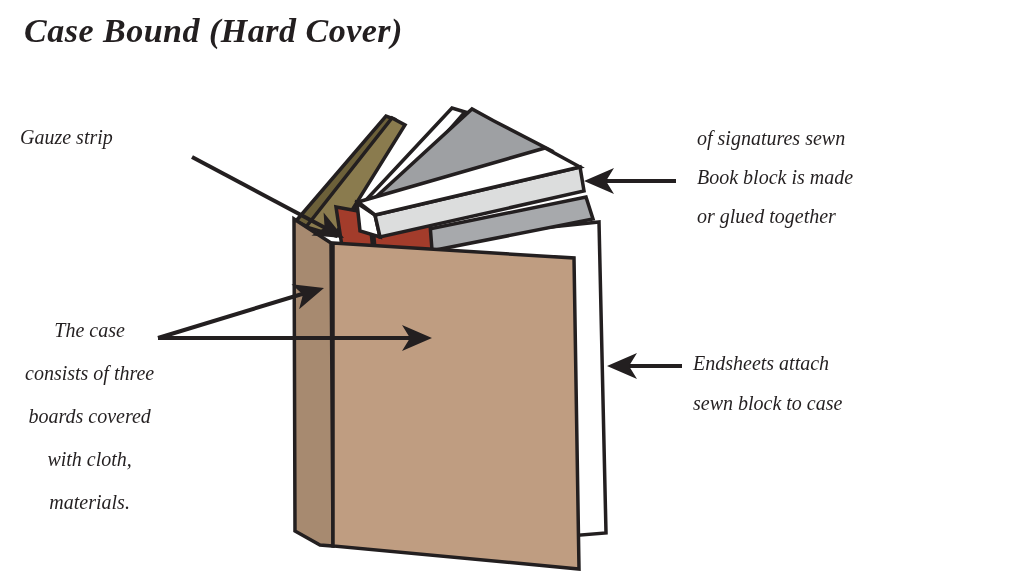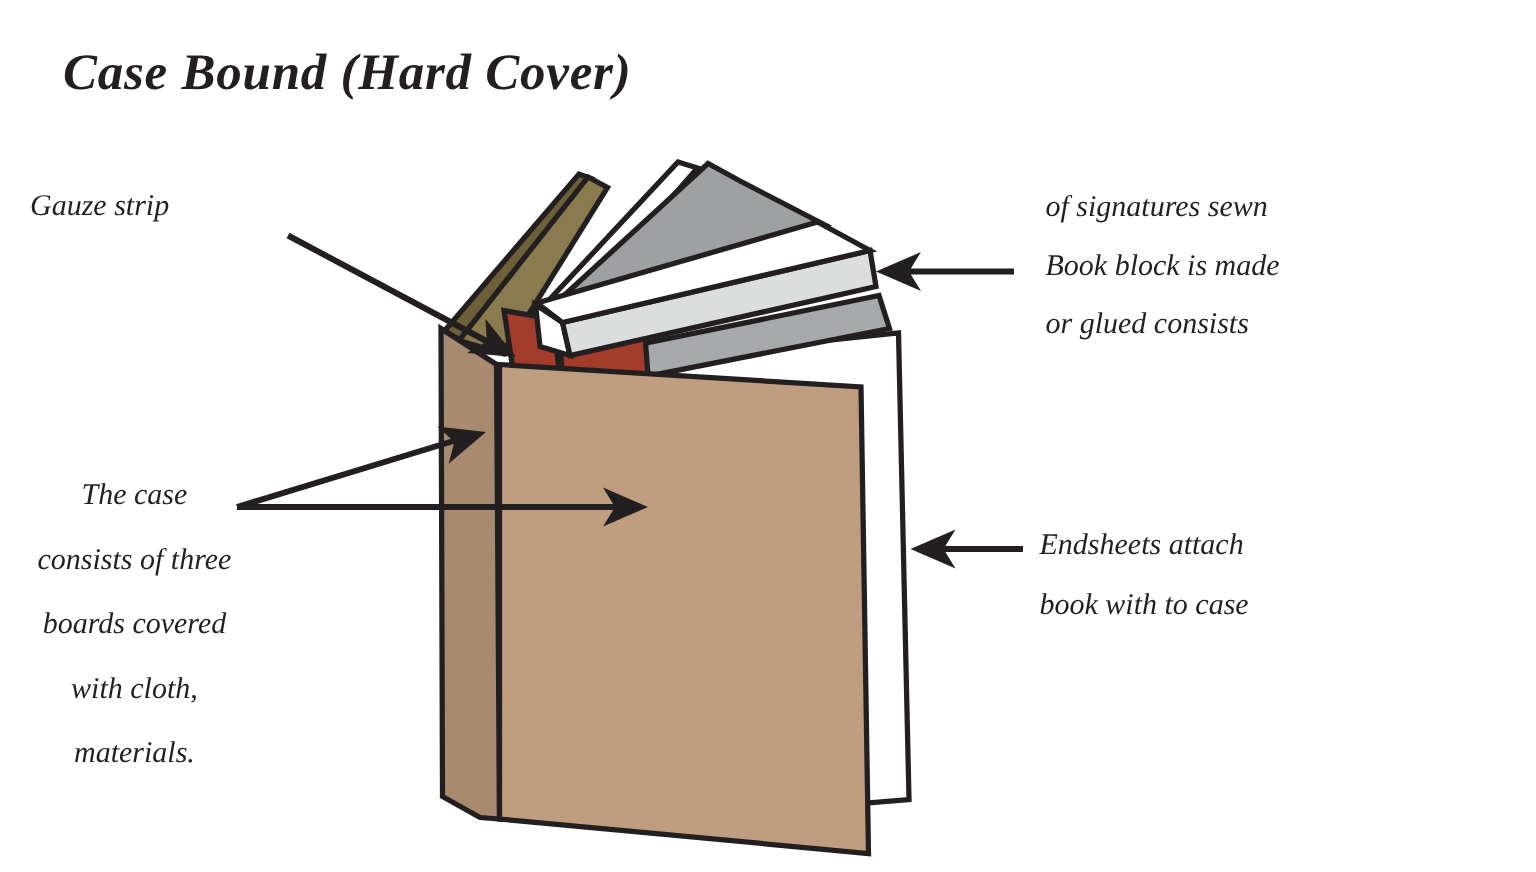--- a/index.html
+++ b/index.html
@@ -8,21 +8,21 @@
     --sig-gray2:#a7a9ac; --block-side:#dcdddd; --lining:#a33c2b;
   }
   html,body{margin:0;padding:0;background:#ffffff;}
   .canvas{
     position:relative;width:1024px;height:581px;background:#ffffff;
     overflow:hidden;font-family:"Liberation Serif","DejaVu Serif",serif;
     color:var(--ink);
   }
   .illustration{position:absolute;left:0;top:0;width:1024px;height:581px;}
   .title{
-    position:absolute;left:24px;top:12px;margin:18px;
+    position:absolute;left:24px;top:12px;margin:0;
     font-size:34px;font-weight:bold;font-style:italic;letter-spacing:0.5px;
     white-space:nowrap;
   }
   .label{
     position:absolute;font-style:italic;font-size:20px;white-space:nowrap;
   }
   .label div{white-space:nowrap;}
   .lbl-gauze{left:20px;top:126px;}
   .lbl-bookblock{left:697px;top:119px;line-height:39px;}
   .lbl-case{left:25px;top:309px;line-height:43px;text-align:center;}
@@ -79,29 +79,29 @@
     </g>
   </svg>
 
   <div class="label lbl-gauze">
     <span>Gauze strip</span>
   </div>
 
   <div class="label lbl-bookblock">
     <div>of signatures sewn</div>
     <div>Book block is made</div>
-    <div>or glued consists</div>
+    <div>or glued together</div>
   </div>
 
   <div class="label lbl-case">
     <div>The case</div>
     <div>consists of three</div>
     <div>boards covered</div>
     <div>with cloth,</div>
     <div>materials.</div>
   </div>
 
   <div class="label lbl-endsheets">
     <div>Endsheets attach</div>
-    <div>book with to case</div>
+    <div>sewn block to case</div>
   </div>
 
 </div>
 
 </body></html>

